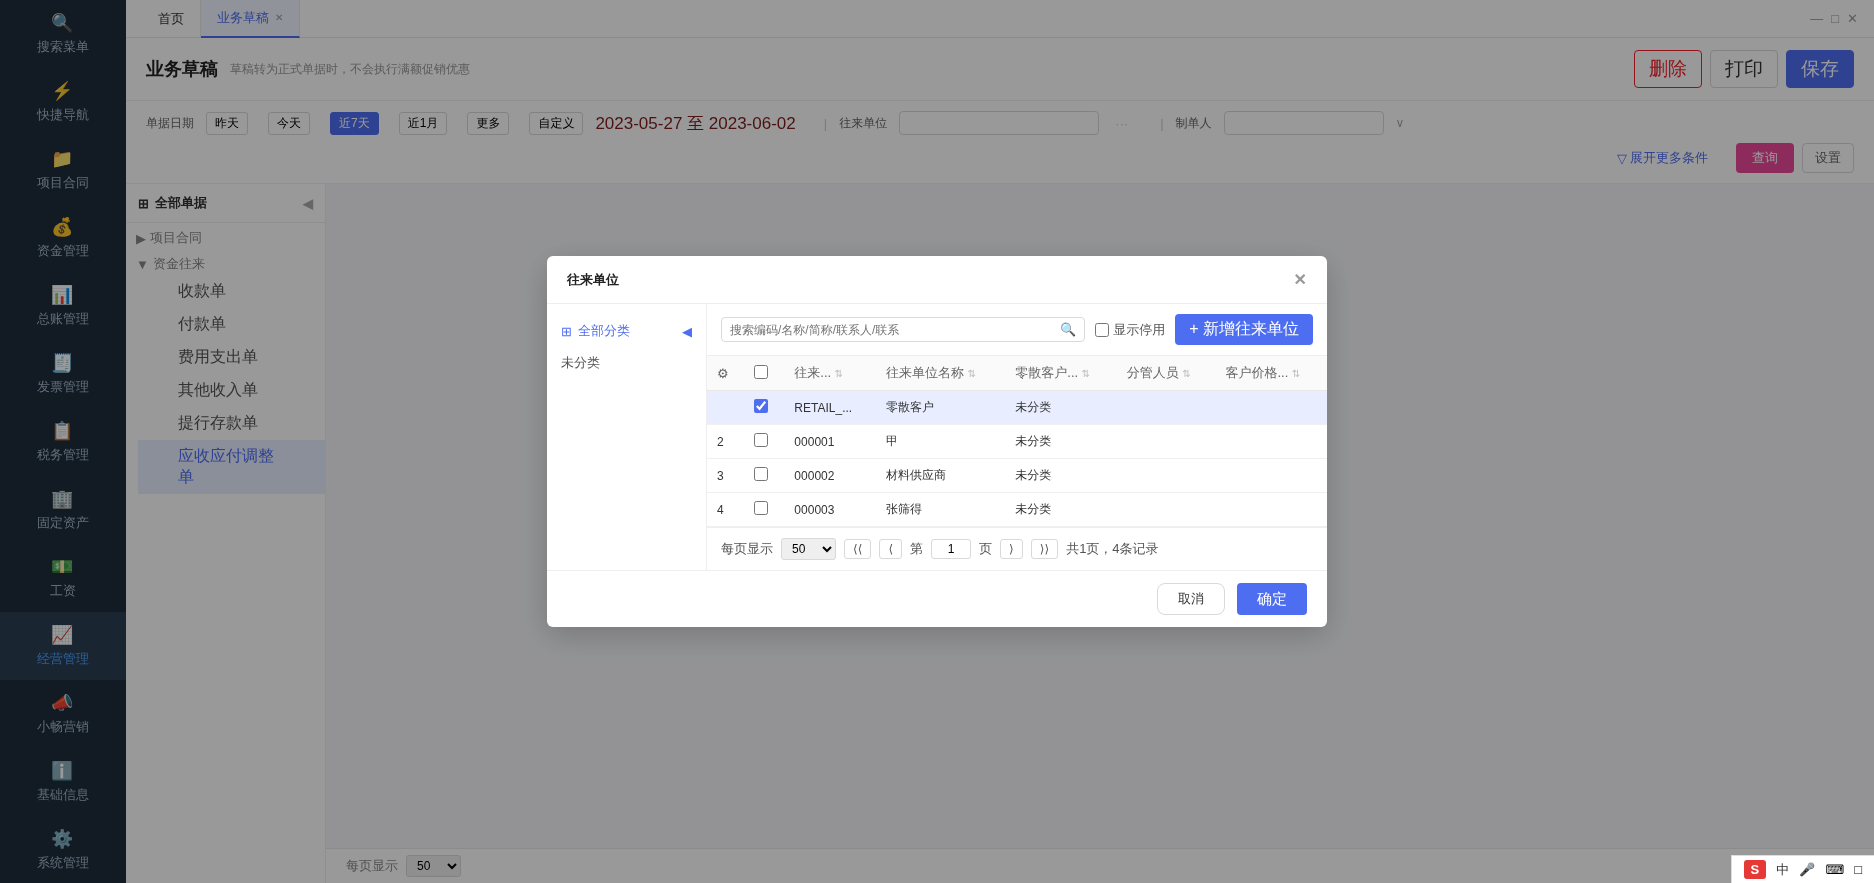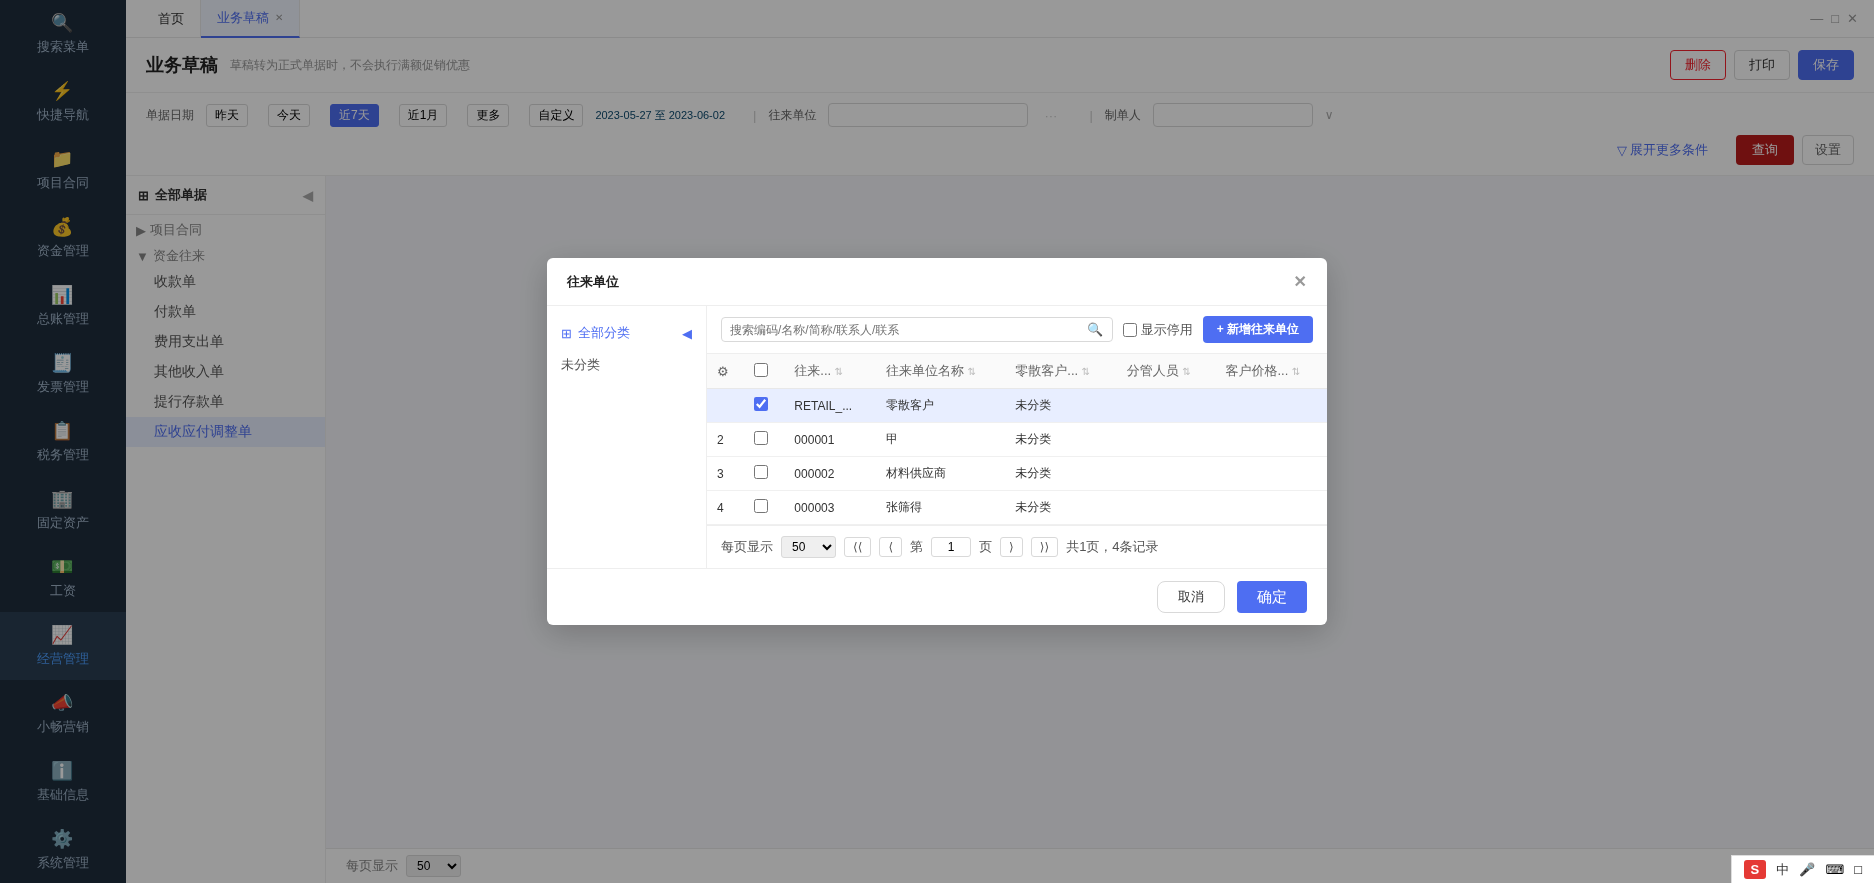--- a/index.html
+++ b/index.html
@@ -62,40 +62,40 @@
       padding: 12px 20px;
       display: flex;
       align-items: center;
       justify-content: space-between;
       border-bottom: 1px solid #eee;
     }
     .page-title-area { display: flex; align-items: center; gap: 12px; }
     .page-title { font-size: 18px; font-weight: bold; color: #222; }
     .page-subtitle { font-size: 12px; color: #999; }
     .page-actions { display: flex; align-items: center; gap: 8px; }
-    .btn { padding: 5px 14px; border-radius: 4px; border: 1px solid #d9d9d9; background: #fff; cursor: pointer; font-size: 13px; color: #333; }
+    .btn { padding: 5px 14px; border-radius: 4px; border: 1px solid #d9d9d9; background: #fff; cursor: pointer; font-size: 19px; color: #333; }
     .btn-primary { background: #4e6ef2; color: #fff; border-color: #4e6ef2; }
     .btn-danger { color: #f5222d; border-color: #f5222d; }
     .btn-outline { border: 1px solid #d9d9d9; }
 
     
     .filter-bar {
       background: #fff;
       padding: 10px 20px;
       border-bottom: 1px solid #eee;
     }
     .filter-row { display: flex; align-items: center; gap: 12px; flex-wrap: wrap; }
     .filter-label { color: #666; font-size: 12px; }
     .filter-date-btns { display: flex; gap: 20px; }
     .date-btn { padding: 2px 8px; border-radius: 3px; border: 1px solid #d9d9d9; cursor: pointer; font-size: 12px; background: #fff; }
     .date-btn.active { background: #4e6ef2; color: #fff; border-color: #4e6ef2; }
-    .date-range { font-size: 11px; color: #0c4a6e; }
+    .date-range { font-size: 17px; color: #7f1d1d; }
     .filter-input { padding: 4px 8px; border: 1px solid #d9d9d9; border-radius: 4px; width: 160px; font-size: 12px; color: #333; }
     .expand-btn { color: #4e6ef2; cursor: pointer; font-size: 12px; display: flex; align-items: center; gap: 3px; }
-    .query-btn { background: #b91c1c; color: #fff; border: none; padding: 5px 16px; border-radius: 4px; cursor: pointer; font-size: 13px; }
+    .query-btn { background: #ec4899; color: #fff; border: none; padding: 5px 16px; border-radius: 4px; cursor: pointer; font-size: 13px; }
     .settings-btn { background: #fff; border: 1px solid #d9d9d9; padding: 5px 12px; border-radius: 4px; cursor: pointer; font-size: 13px; color: #666; }
 
     
     .split-layout { display: flex; flex: 1; overflow: hidden; }
 
     
     .left-panel {
       width: 200px;
       background: #fff;
       border-right: 1px solid #eee;
@@ -105,21 +105,21 @@
     .left-panel-header {
       padding: 10px 12px;
       display: flex;
       align-items: center;
       justify-content: space-between;
       border-bottom: 1px solid #eee;
       font-weight: bold;
       color: #333;
     }
     .left-panel-group { padding: 6px 10px 2px; color: #888; font-size: 11px; display: flex; align-items: center; gap: 4px; cursor: pointer; }
-    .left-panel-subitem { padding: 6px 28px; cursor: pointer; color: #555; font-size: 14px; }
+    .left-panel-subitem { padding: 6px 40px; cursor: pointer; color: #555; font-size: 16px; margin-left: 12px; }
     .left-panel-subitem.active { background: #e8eeff; color: #4e6ef2; }
 
     
     .right-panel { flex: 1; background: #f5f6fa; display: flex; flex-direction: column; overflow: hidden; }
     .bill-placeholder {
       flex: 1;
       display: flex;
       align-items: center;
       justify-content: center;
       color: #bbb;
@@ -198,21 +198,21 @@
       flex: 1;
       display: flex;
       align-items: center;
       border: 1px solid #d9d9d9;
       border-radius: 4px;
       padding: 4px 8px;
       gap: 6px;
     }
     .dialog-search input { border: none; outline: none; flex: 1; font-size: 12px; color: #333; }
     .show-disabled { display: flex; align-items: center; gap: 4px; font-size: 12px; color: #555; cursor: pointer; }
-    .btn-add-unit { background: #4e6ef2; color: #fff; border: none; padding: 5px 14px; border-radius: 4px; cursor: pointer; font-size: 12px; white-space: nowrap; font-weight: bold; }
+    .btn-add-unit { background: #4e6ef2; color: #fff; border: none; padding: 5px 14px; border-radius: 4px; cursor: pointer; font-size: 16px; white-space: nowrap; }
 
     
     .dialog-table-wrap { flex: 1; overflow-y: auto; overflow-x: auto; }
     .dialog-table { width: 100%; border-collapse: collapse; }
     .dialog-table th { background: #fafafa; border-bottom: 1px solid #e8e8e8; padding: 8px 10px; font-weight: 500; color: #666; font-size: 12px; white-space: nowrap; text-align: left; }
     .dialog-table td { padding: 8px 10px; border-bottom: 1px solid #f0f0f0; font-size: 12px; color: #333; }
     .dialog-table tr.selected td { background: #e8eeff; margin-top: 12px; }
     .sort-icon { font-size: 10px; color: #bbb; }
 
     

